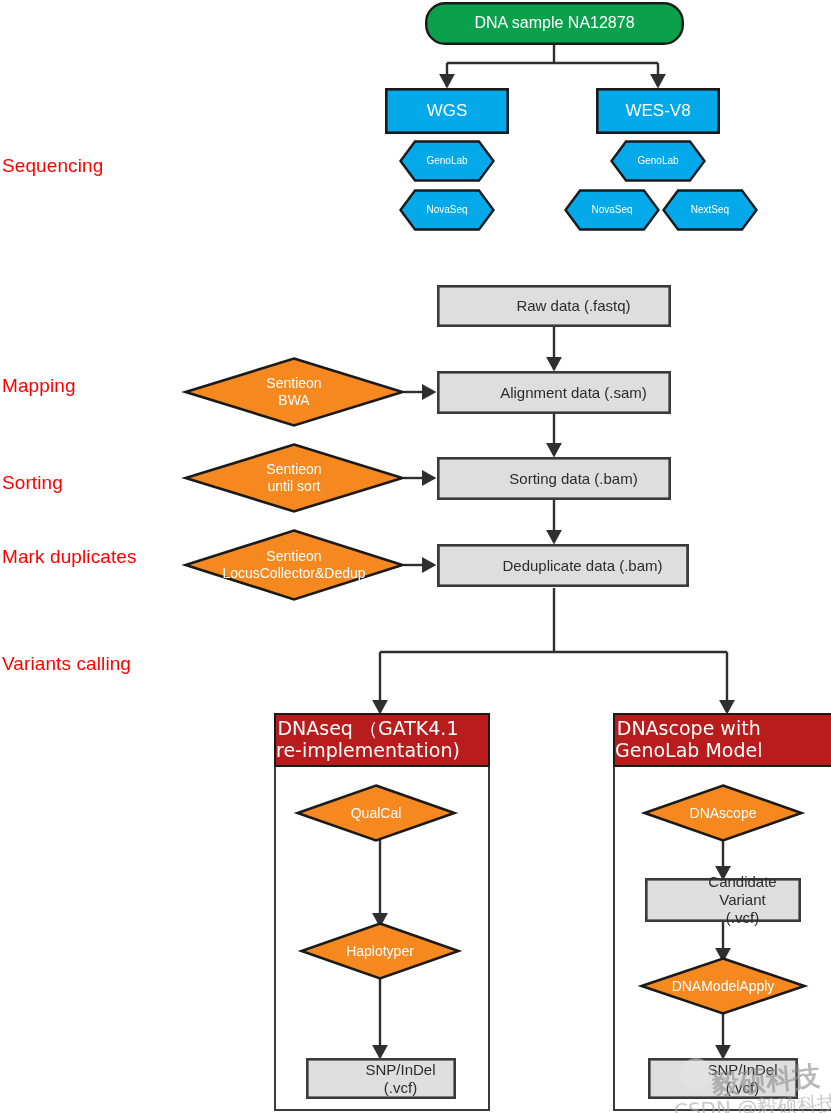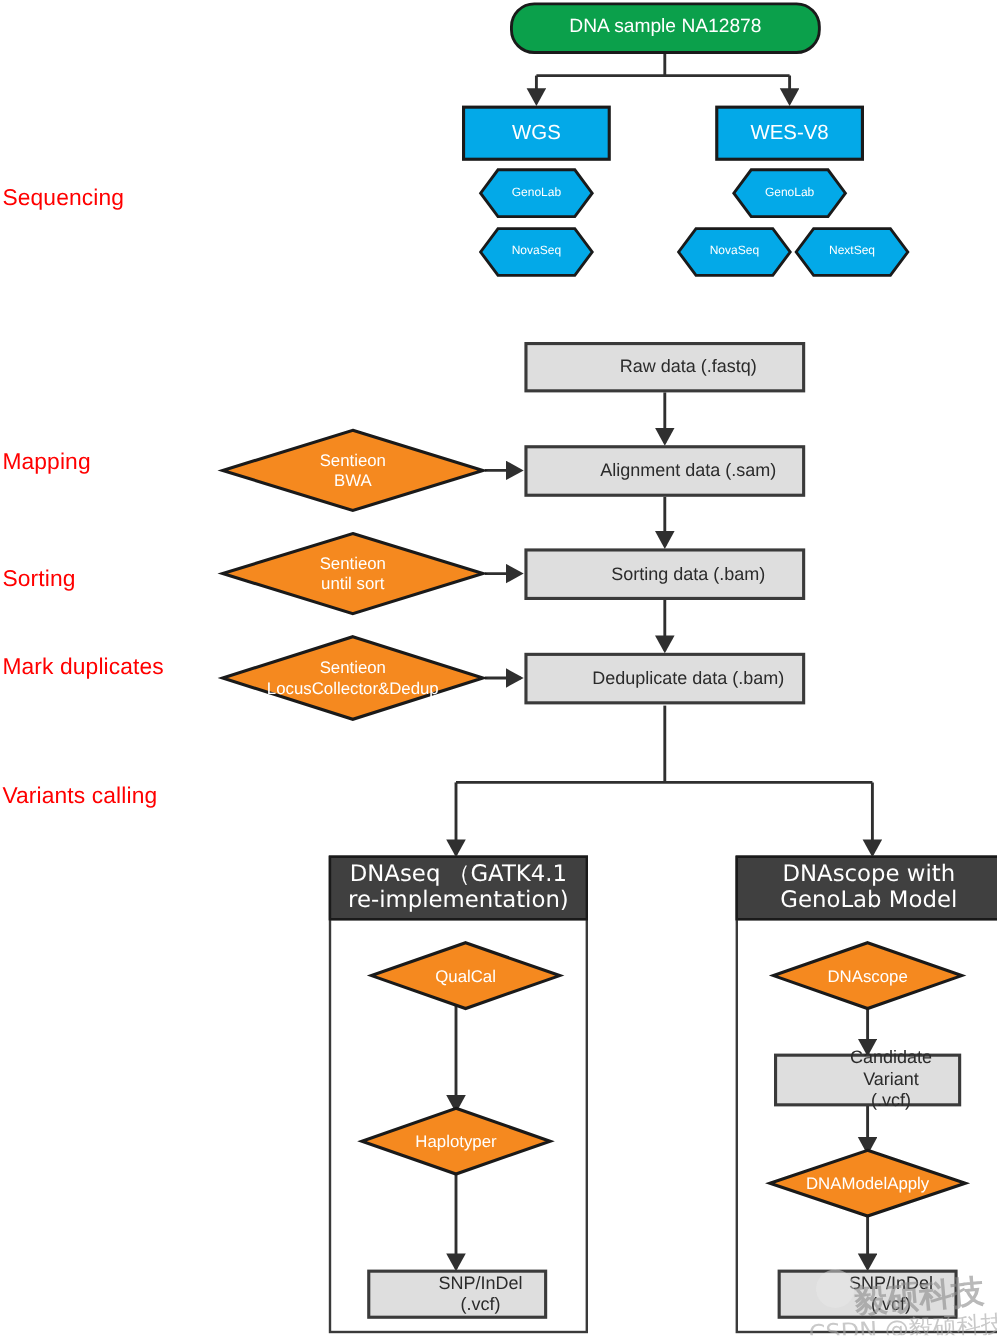--- a/index.html
+++ b/index.html
@@ -68,27 +68,27 @@
     font-size: 14px;
   }
   .panel {
     position: absolute;
     background: #ffffff;
     border: 2px solid #3a3a3a;
     z-index: 0;
   }
   .panel-header {
     position: absolute;
-    background: #404040;
+    background: #b91c1c;
     border: 2px solid #1a1a1a;
     color: #ffffff;
     font-size: 19px;
     display: flex;
     align-items: center;
-    justify-content: center;
+    justify-content: flex-start;
     text-align: center;
     line-height: 1.15;
     z-index: 2;
     font-family: "DejaVu Sans", sans-serif;
   }
   .conn {
     position: absolute;
     left: 0; top: 0;
     width: 831px; height: 1113px;
     z-index: 1;
@@ -239,21 +239,21 @@
     <span class="node-text">Alignment data (.sam)</span>
   </div>
 
   <div class="node rect-gray" style="left:437px; top:457px; width:234px; height:43px;justify-content:flex-end;">
     <svg class="shape-svg" viewBox="0 0 234 43" preserveAspectRatio="none">
       <rect x="1.3" y="1.3" width="231.4" height="40.4" fill="#dedede" stroke="#3a3a3a" stroke-width="2.6"></rect>
     </svg>
     <span class="node-text">Sorting data (.bam)</span>
   </div>
 
-  <div class="node rect-gray" style="left:437px; top:544px; width:234px; height:43px;">
+  <div class="node rect-gray" style="left:437px; top:544px; width:252px; height:43px;">
     <svg class="shape-svg" viewBox="0 0 234 43" preserveAspectRatio="none">
       <rect x="1.3" y="1.3" width="231.4" height="40.4" fill="#dedede" stroke="#3a3a3a" stroke-width="2.6"></rect>
     </svg>
     <span class="node-text">Deduplicate data (.bam)</span>
   </div>
 
   <div class="node diamond" style="left:184px; top:357px; width:220px; height:70px;">
     <svg class="shape-svg" viewBox="0 0 220 70" preserveAspectRatio="none">
       <polygon points="110,1.6 218.4,35 110,68.4 1.6,35" fill="#f5891f" stroke="#1a1a1a" stroke-width="2.6"></polygon>
     </svg>
@@ -284,21 +284,21 @@
   </div>
 
   <div class="panel" style="left:274px; top:713px; width:216px; height:398px;"></div>
   <div class="panel-header" style="left:274px; top:713px; width:216px; height:54px;">
     <span>
       <span>DNAseq （GATK4.1</span><br>
       <span>re-implementation)</span>
     </span>
   </div>
 
-  <div class="node diamond" style="left:308px; top:784px; width:160px; height:58px;">
+  <div class="node diamond" style="left:296px; top:784px; width:160px; height:58px;">
     <svg class="shape-svg" viewBox="0 0 160 58" preserveAspectRatio="none">
       <polygon points="80,1.6 158.4,29 80,56.4 1.6,29" fill="#f5891f" stroke="#1a1a1a" stroke-width="2.6"></polygon>
     </svg>
     <span class="node-text">QualCal</span>
   </div>
 
   <div class="node diamond" style="left:300px; top:922px; width:160px; height:58px;">
     <svg class="shape-svg" viewBox="0 0 160 58" preserveAspectRatio="none">
       <polygon points="80,1.6 158.4,29 80,56.4 1.6,29" fill="#f5891f" stroke="#1a1a1a" stroke-width="2.6"></polygon>
     </svg>

